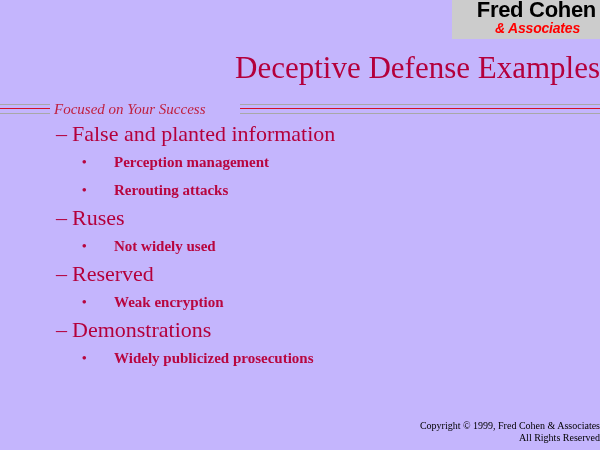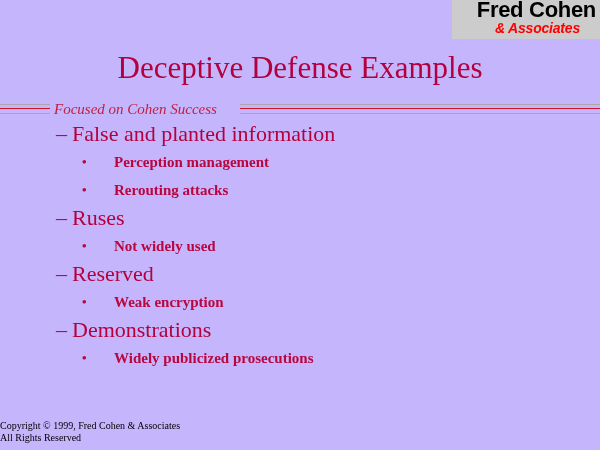--- a/index.html
+++ b/index.html
@@ -60,21 +60,21 @@
     color: #ff0000;
     white-space: nowrap;
   }
 
   
   #title {
     position: absolute;
     left: 0px;
     top: 50px;
     width: 600px;
-    text-align: center;
+    text-align: right;
     font-family: "Liberation Serif", serif;
     font-size: 31px;
     line-height: 36px;
     color: #b4003c;
     white-space: nowrap;
   }
 
   
   #divider {
     position: absolute;
@@ -145,21 +145,21 @@
   .row.lvl1 .txt    { position: absolute; left: 72px; top: 0; }
   .row.lvl2 .marker { left: 82px; font-size: 13px; }
   .row.lvl2 .txt    { position: absolute; left: 96px; top: 0; margin-left: 18px; }
 
   
   #footer {
     position: absolute;
     left: 0px;
     top: 420px;
     width: 600px;
-    text-align: left;
+    text-align: right;
     font-family: "Liberation Serif", serif;
     font-size: 10px;
     line-height: 12px;
     color: #000000;
   }
 </style>
 </head>
 <body>
 
 <div id="slide">
@@ -175,21 +175,21 @@
     <div class="rule-group left">
       <div class="rule r1"></div>
       <div class="rule r2"></div>
       <div class="rule r3"></div>
     </div>
     <div class="rule-group right">
       <div class="rule r1"></div>
       <div class="rule r2"></div>
       <div class="rule r3"></div>
     </div>
-    <div id="tagline">Focused on Cohen Success</div>
+    <div id="tagline">Focused on Your Success</div>
   </div>
 
   <div id="bullets">
       <div class="row lvl1">
         <span class="marker">–</span>
         <span class="txt">False and planted information</span>
       </div>
       <div class="row lvl2">
         <span class="marker">•</span>
         <span class="txt">Perception management</span>

